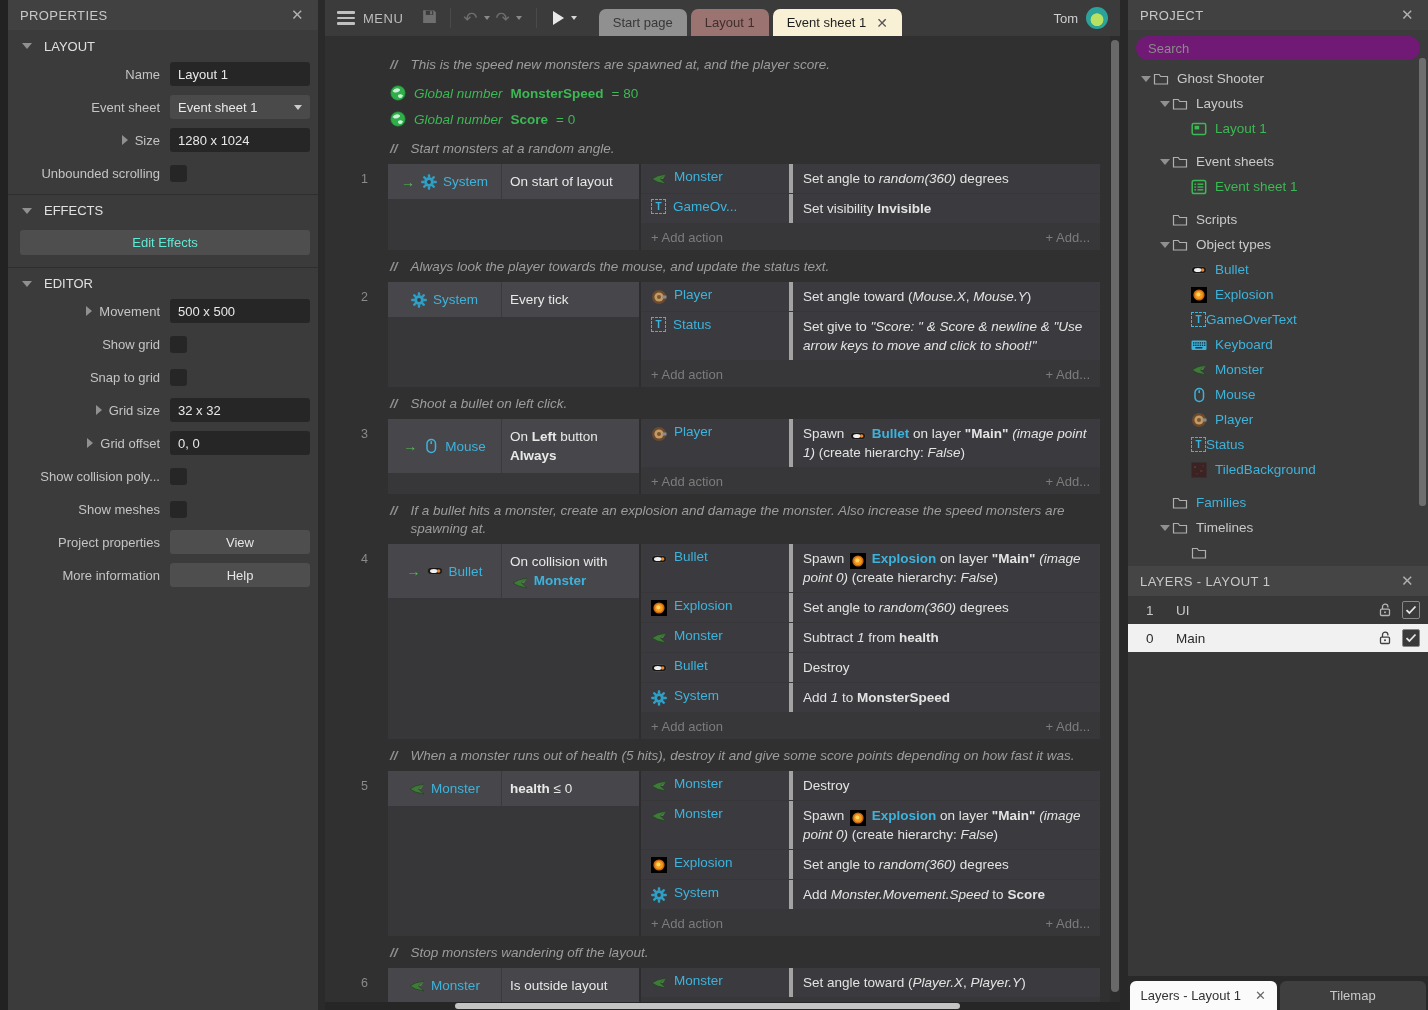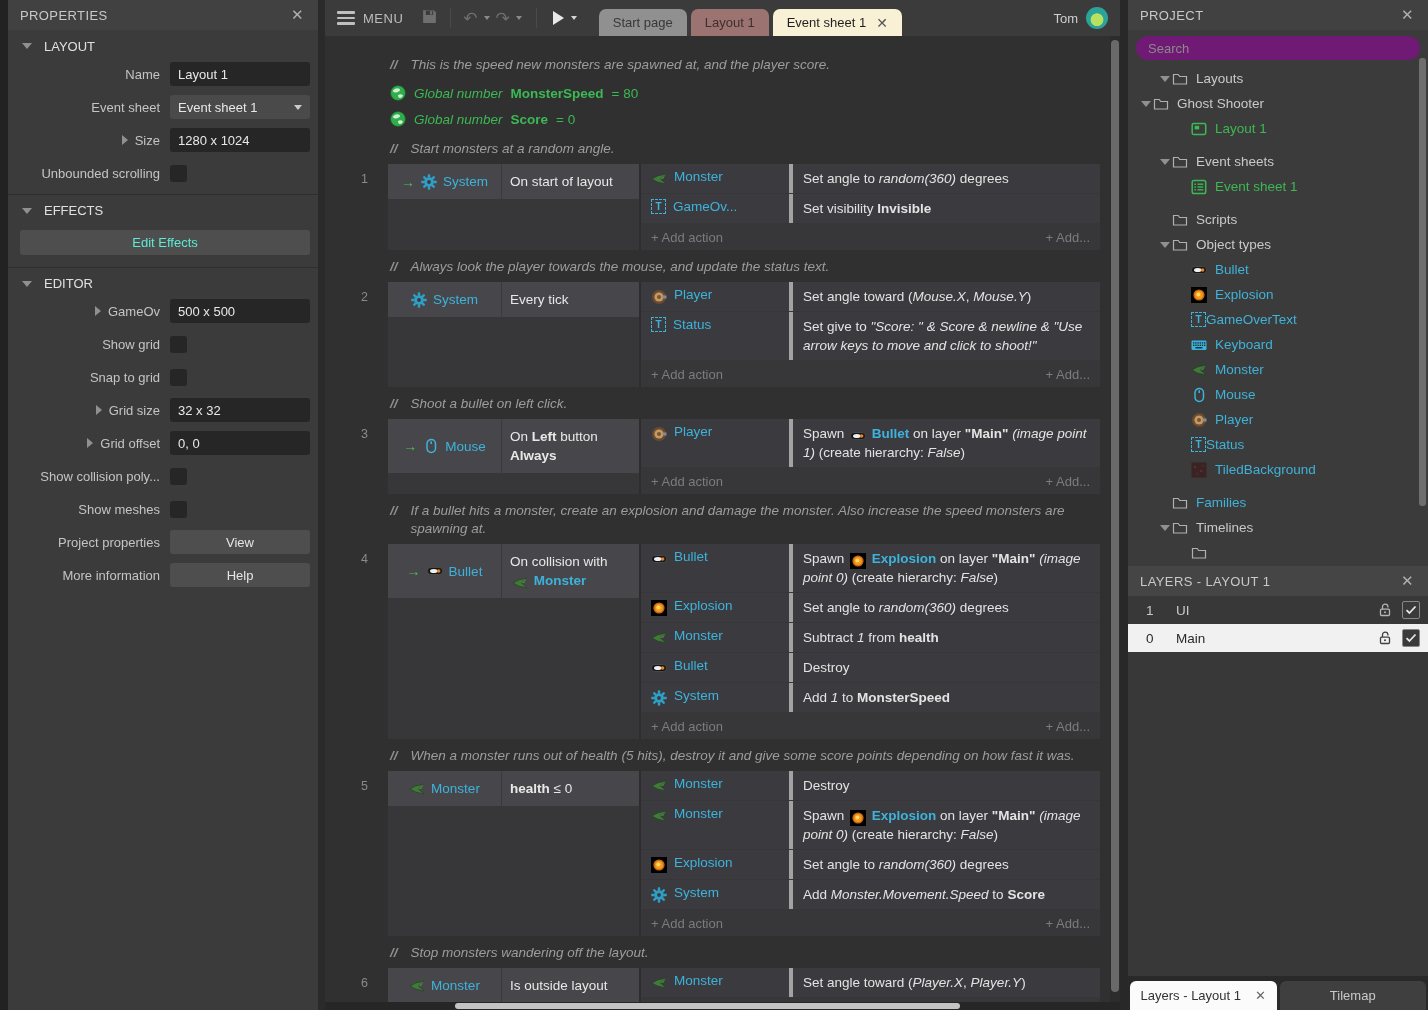--- a/index.html
+++ b/index.html
@@ -204,21 +204,21 @@
         <span>EFFECTS</span>
       </div>
       <div class="wide-btn">Edit Effects</div>
       <div class="sec-header">
         <span class="tri-down"></span>
         <span>EDITOR</span>
       </div>
       <div class="pr-row">
         <div class="pr-label">
           <span class="tri-right"></span>
-          <span>GameOv</span>
+          <span>Movement</span>
         </div>
         <div class="pr-ctrl">
           <input class="pr-input" value="500 x 500" style="">
         </div>
       </div>
       <div class="pr-row">
         <div class="pr-label">
           <span>Show grid</span>
         </div>
         <div class="pr-ctrl">
@@ -793,41 +793,41 @@
 <aside class="right">
   <section class="project">
     <div class="panel-header">
       <span>PROJECT</span>
       <span class="close-x">✕</span>
     </div>
     <div class="search-wrap">
       <input class="search-input" placeholder="Search" style="">
     </div>
     <div class="tree" id="tree">
+        <div class="tree-row gray" style="padding-left: 10px;">
+          <span class="arrow-box">
+            <span class="tri-down"></span>
+          </span>
+          <span class="icon">
+            <svg viewBox="0 0 16 16">
+              <path d="M1.5 13 V3.5 h4.7 l1.5 2 h6.8 V13 Z" fill="none" stroke="#b0b0b0" stroke-width="1.2"></path>
+            </svg>
+          </span>
+          <span>Ghost Shooter</span>
+        </div>
         <div class="tree-row gray" style="padding-left: 29px;">
           <span class="arrow-box">
             <span class="tri-down"></span>
           </span>
           <span class="icon">
             <svg viewBox="0 0 16 16">
               <path d="M1.5 13 V3.5 h4.7 l1.5 2 h6.8 V13 Z" fill="none" stroke="#b0b0b0" stroke-width="1.2"></path>
             </svg>
           </span>
           <span>Layouts</span>
-        </div>
-        <div class="tree-row gray" style="padding-left: 10px;">
-          <span class="arrow-box">
-            <span class="tri-down"></span>
-          </span>
-          <span class="icon">
-            <svg viewBox="0 0 16 16">
-              <path d="M1.5 13 V3.5 h4.7 l1.5 2 h6.8 V13 Z" fill="none" stroke="#b0b0b0" stroke-width="1.2"></path>
-            </svg>
-          </span>
-          <span>Ghost Shooter</span>
         </div>
         <div class="tree-row green" style="padding-left: 48px;">
           <span class="arrow-box"></span>
           <span class="icon">
             <svg viewBox="0 0 16 16">
               <rect x="1.2" y="2.5" width="13.5" height="11" rx="1.4" fill="none" stroke="#3cb854" stroke-width="1.5"></rect>
               <rect x="3.6" y="4.8" width="4.6" height="3.6" fill="#3cb854"></rect>
             </svg>
           </span>
           <span>Layout 1</span>

